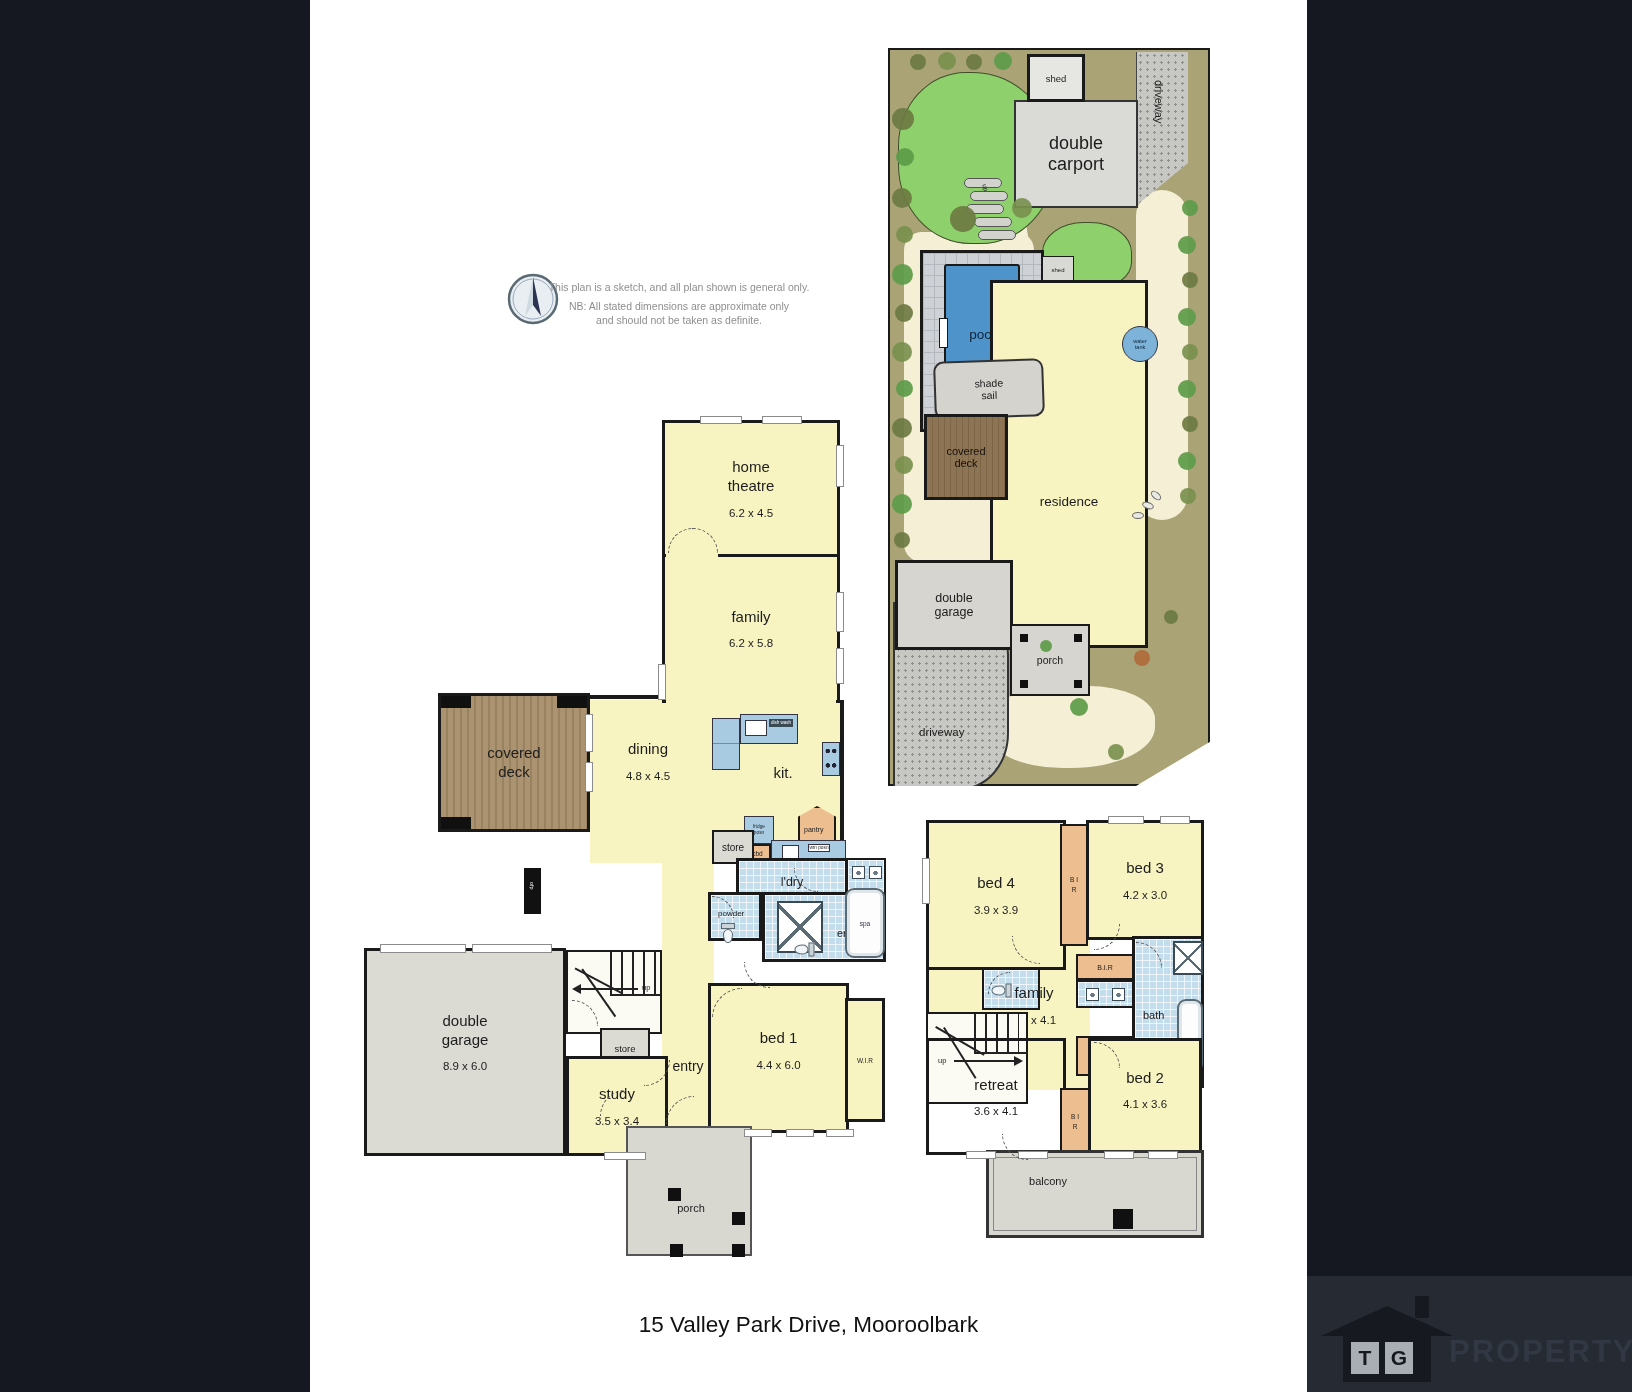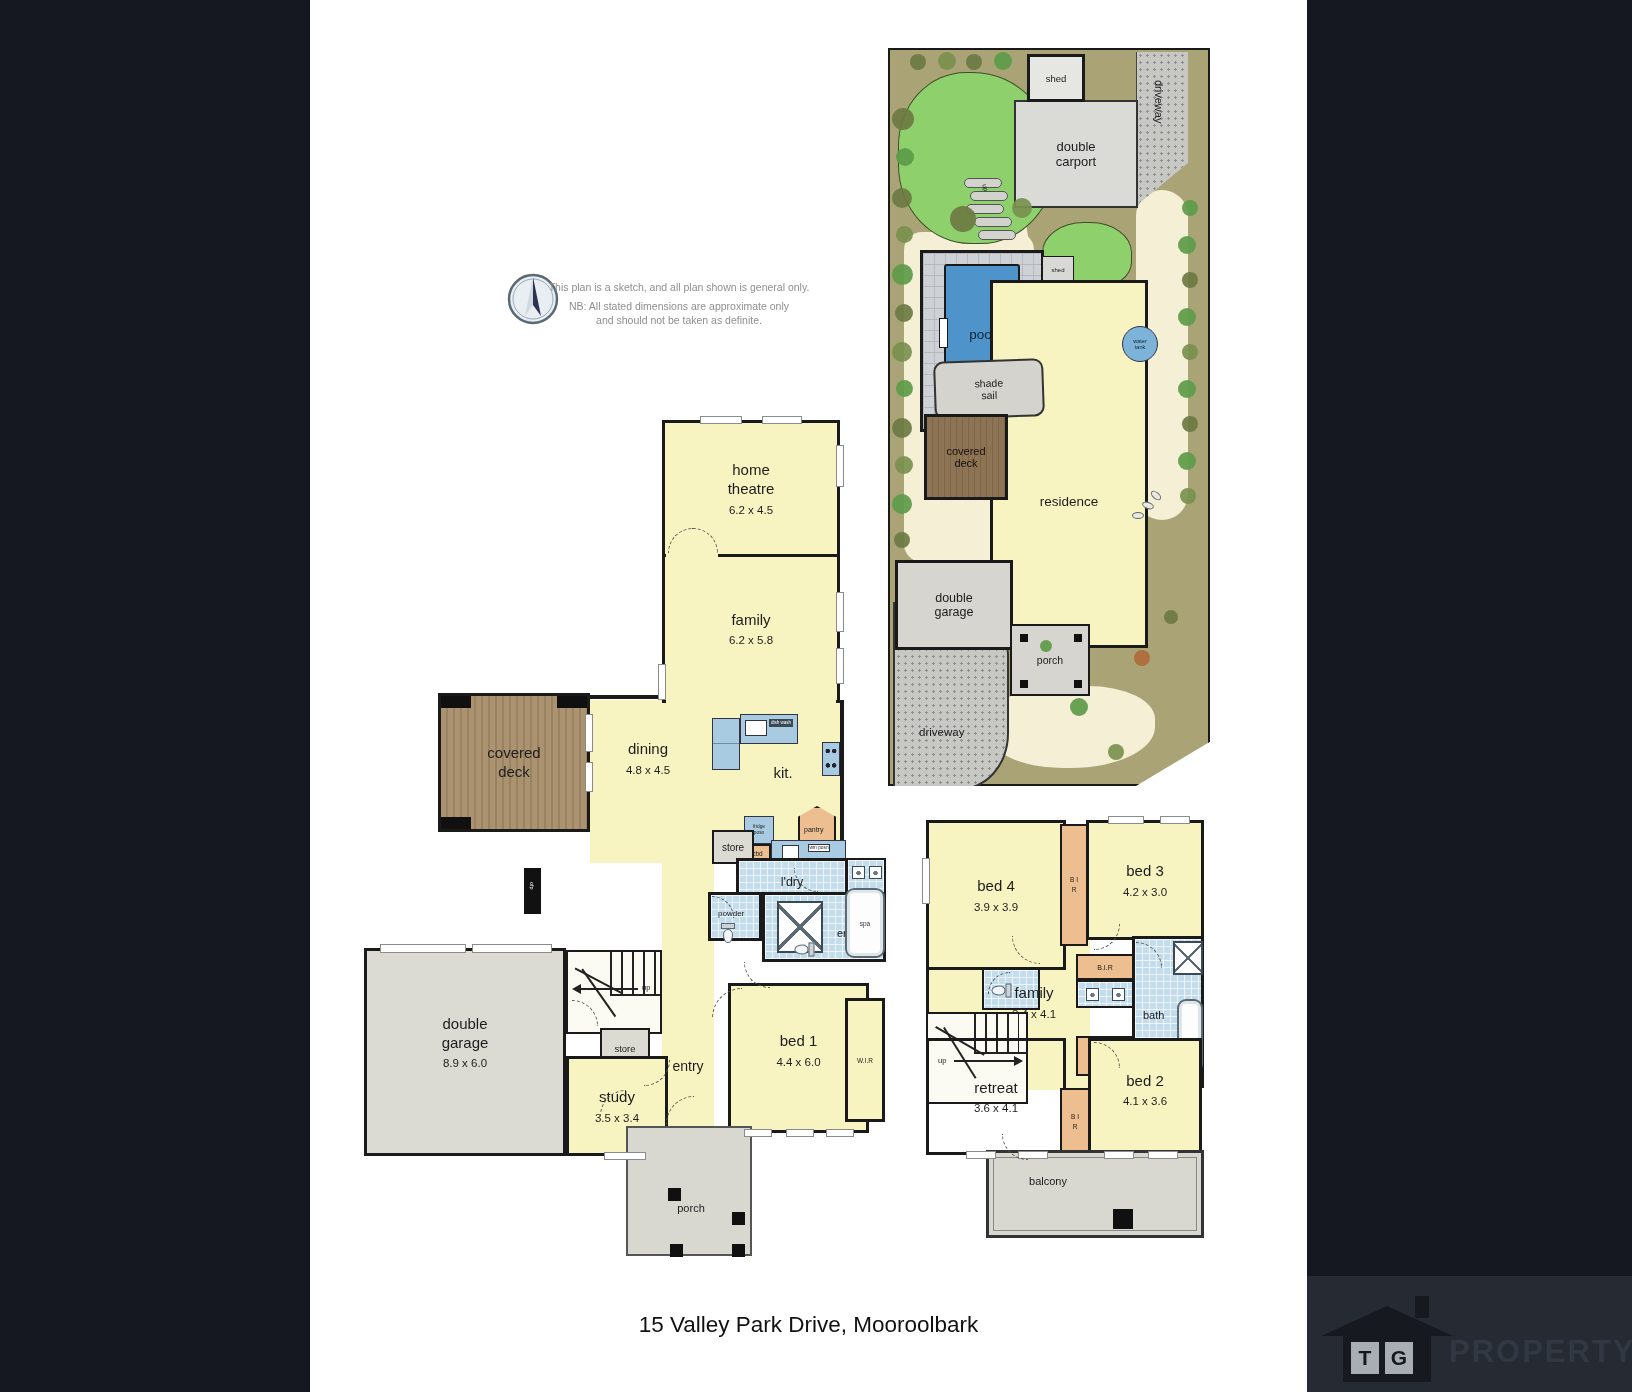--- a/index.html
+++ b/index.html
@@ -12,21 +12,21 @@
   .gray{position:absolute;background:#dbdad3;border:3px solid #1a1a1a}
   .tan{position:absolute;background:#ecbe90;border:2px solid #1a1a1a}
   .wet{position:absolute;background-color:#c3dded;border:3px solid #1a1a1a;
        background-image:linear-gradient(rgba(255,255,255,.7) 1px,transparent 1px),linear-gradient(90deg,rgba(255,255,255,.7) 1px,transparent 1px);
        background-size:7px 7px}
   .deckv{position:absolute;border:3px solid #1a1a1a;background:repeating-linear-gradient(90deg,#ab9271 0 5px,#99825f 5px 7px)}
   .stair{position:absolute;background:#fcfbf3;border:2px solid #1a1a1a}
   .lbl{position:absolute;inset:0;display:flex;flex-direction:column;align-items:center;justify-content:center;text-align:center}
   .lbl2{position:absolute;display:flex;flex-direction:column;align-items:center;text-align:right}
   .nm{font-size:15px;line-height:1.25;color:#1d1d1d}
-  .dm{font-size:11.5px;color:#1d1d1d;margin-top:5px}
+  .dm{font-size:11.5px;color:#1d1d1d;margin-top:11px}
   .win{position:absolute;background:#fff;border:1px solid #8b8b8b}
   .post{position:absolute;background:#101010}
   .wall{position:absolute;background:#1a1a1a}
   .tree{position:absolute;border-radius:50%;opacity:.92}
   .speck{background-color:#c7c7c3;background-image:radial-gradient(#8f8f8b 1px,transparent 1.3px);background-size:7px 7px}
   .pave{background-color:#ced2d7;background-image:linear-gradient(#b4b9c0 1px,transparent 1px),linear-gradient(90deg,#b4b9c0 1px,transparent 1px);background-size:11px 11px}
   .arc{position:absolute}
   .tl{border-top:1.4px dashed #555;border-left:1.4px dashed #555;border-top-left-radius:100% 100%}
   .tr{border-top:1.4px dashed #555;border-right:1.4px dashed #555;border-top-right-radius:100% 100%}
   .bl{border-bottom:1.4px dashed #555;border-left:1.4px dashed #555;border-bottom-left-radius:100% 100%}
@@ -76,21 +76,21 @@
 
     <i class="abs" style="left:8px;top:22px;width:158px;height:172px;background:#8ed06b;border:1.5px solid #3f4f2a;border-radius:45% 55% 50% 48%"></i>
     <i class="abs" style="left:152px;top:172px;width:90px;height:66px;background:#8ed06b;border:1.5px solid #3f4f2a;border-radius:50% 50% 42% 58%"></i>
 
     <div class="abs speck" style="left:246px;top:2px;width:52px;height:154px;border-left:1.5px solid #444;clip-path:polygon(0 0,100% 0,100% 72%,0 100%)">
       <span class="vtxt" style="position:absolute;left:16px;top:28px;font-size:11px">driveway</span>
     </div>
 
     <div class="abs" style="left:124px;top:50px;width:124px;height:108px;background:#dadad6;border:2px solid #333">
       <div class="lbl">
-          <span style="font-size:13px;width:80px">double carport</span>
+          <span style="font-size:18px;width:80px">double carport</span>
         </div>
     </div>
 
     <div class="abs" style="left:137px;top:4px;width:58px;height:48px;background:#e6e6e2;border:3px solid #1a1a1a">
       <div class="lbl">
           <span style="font-size:9.5px">shed</span>
         </div>
     </div>
 
     <i class="abs" style="left:74px;top:128px;width:38px;height:10px;background:#d3d3cd;border:1px solid #555;border-radius:5px"></i>
@@ -317,21 +317,21 @@
 
   <div class="room" style="left:566px;top:1056px;width:102px;height:100px">
     <div class="lbl">
         <span class="nm">study</span>
         <span class="dm">3.5 x 3.4</span>
       </div>
   </div>
   <div class="lbl2" style="left:662px;top:1058px;width:52px">
     <span style="font-size:14px">entry</span>
   </div>
-  <div class="room" style="left:728px;top:983px;width:141px;height:150px">
+  <div class="room" style="left:708px;top:983px;width:141px;height:150px">
     <div class="lbl" style="padding-bottom:16px">
         <span class="nm">bed 1</span>
         <span class="dm">4.4 x 6.0</span>
       </div>
   </div>
   <div class="room" style="left:845px;top:998px;width:40px;height:124px">
     <div class="lbl">
         <span style="font-size:6.5px">W.I.R</span>
       </div>
   </div>

